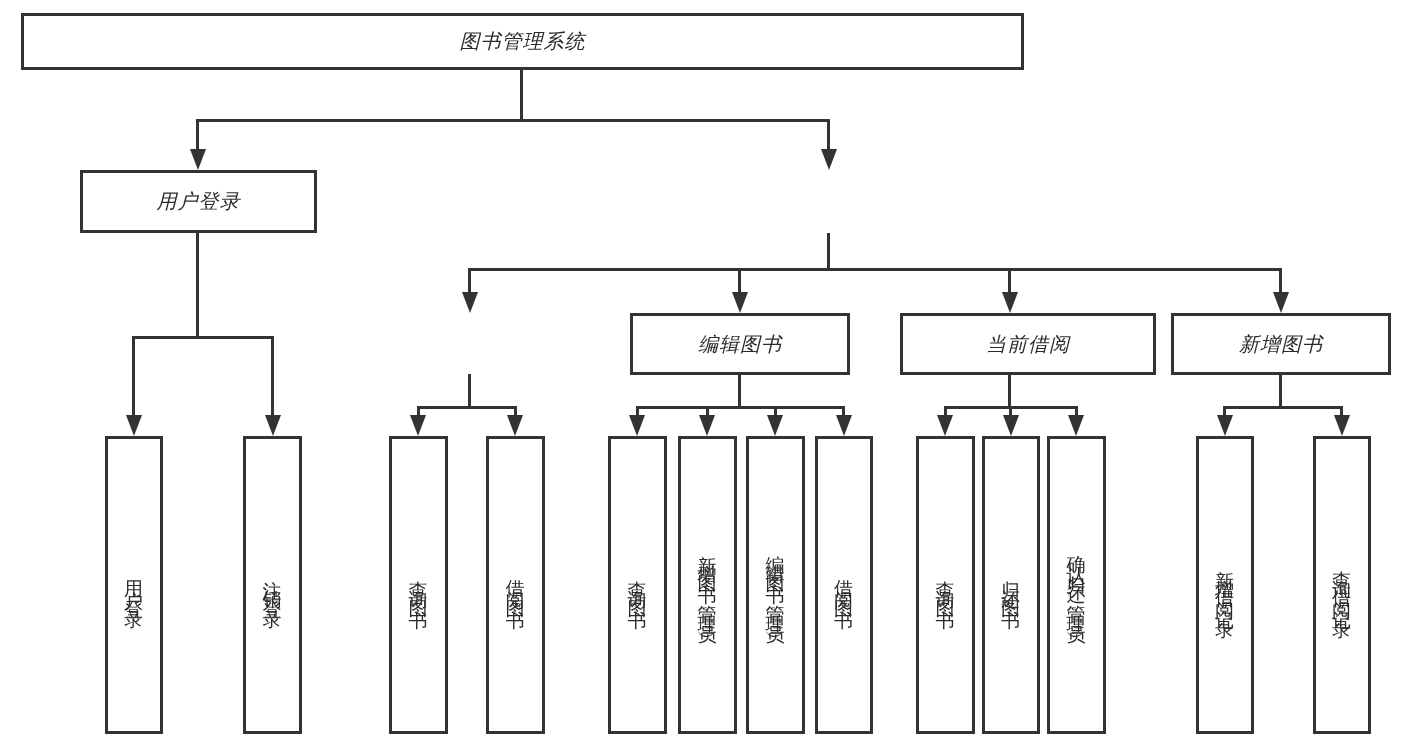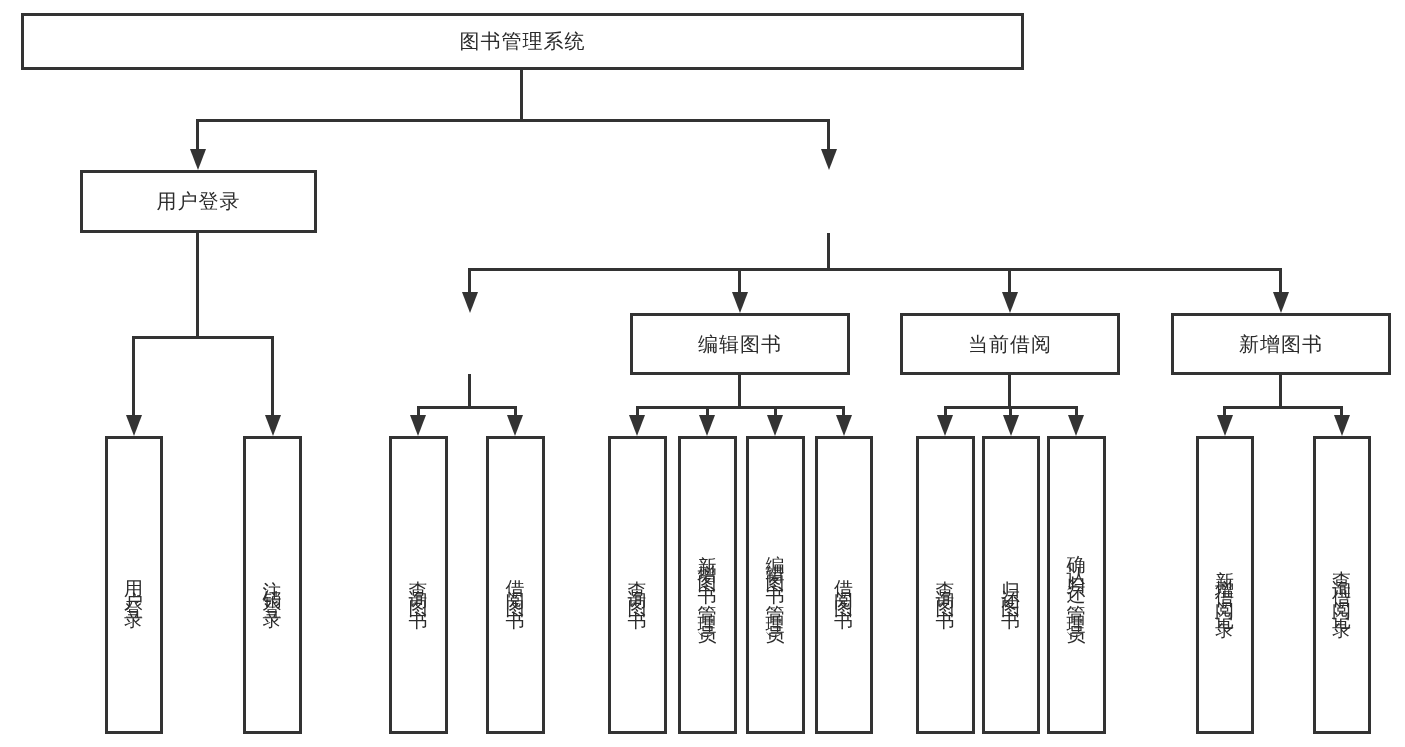--- a/index.html
+++ b/index.html
@@ -14,20 +14,21 @@
   .node{
     position:absolute;
     box-sizing:border-box;
     background:#ffffff;
     border:3px solid #333333;
     display:flex;align-items:center;justify-content:center;
     color:#2b2b2b;
     font-size:20px;
     letter-spacing:1px;
     z-index:2;
+    font-style:italic;
   }
   .leaf{
     position:absolute;
     box-sizing:border-box;
     background:#ffffff;
     border:3px solid #333333;
     display:flex;align-items:center;justify-content:center;
     color:#2b2b2b;
     z-index:2;
   }
@@ -69,21 +70,21 @@
   <div class="node" style="left:80px;top:170px;width:237px;height:63px;">
     <span>用户登录</span>
   </div>
 
 
 
   <div class="node" style="left:630px;top:313px;width:220px;height:62px;">
     <span>编辑图书</span>
   </div>
 
-  <div class="node" style="left:900px;top:313px;width:220px;height:62px;">
+  <div class="node" style="left:900px;top:313px;width:256px;height:62px;">
     <span>当前借阅</span>
   </div>
 
   <div class="node" style="left:1171px;top:313px;width:220px;height:62px;">
     <span>新增图书</span>
   </div>
 
   <div class="leaf" style="left:105px;top:436px;width:58px;height:298px;">
     <span>用户登录</span>
   </div>

